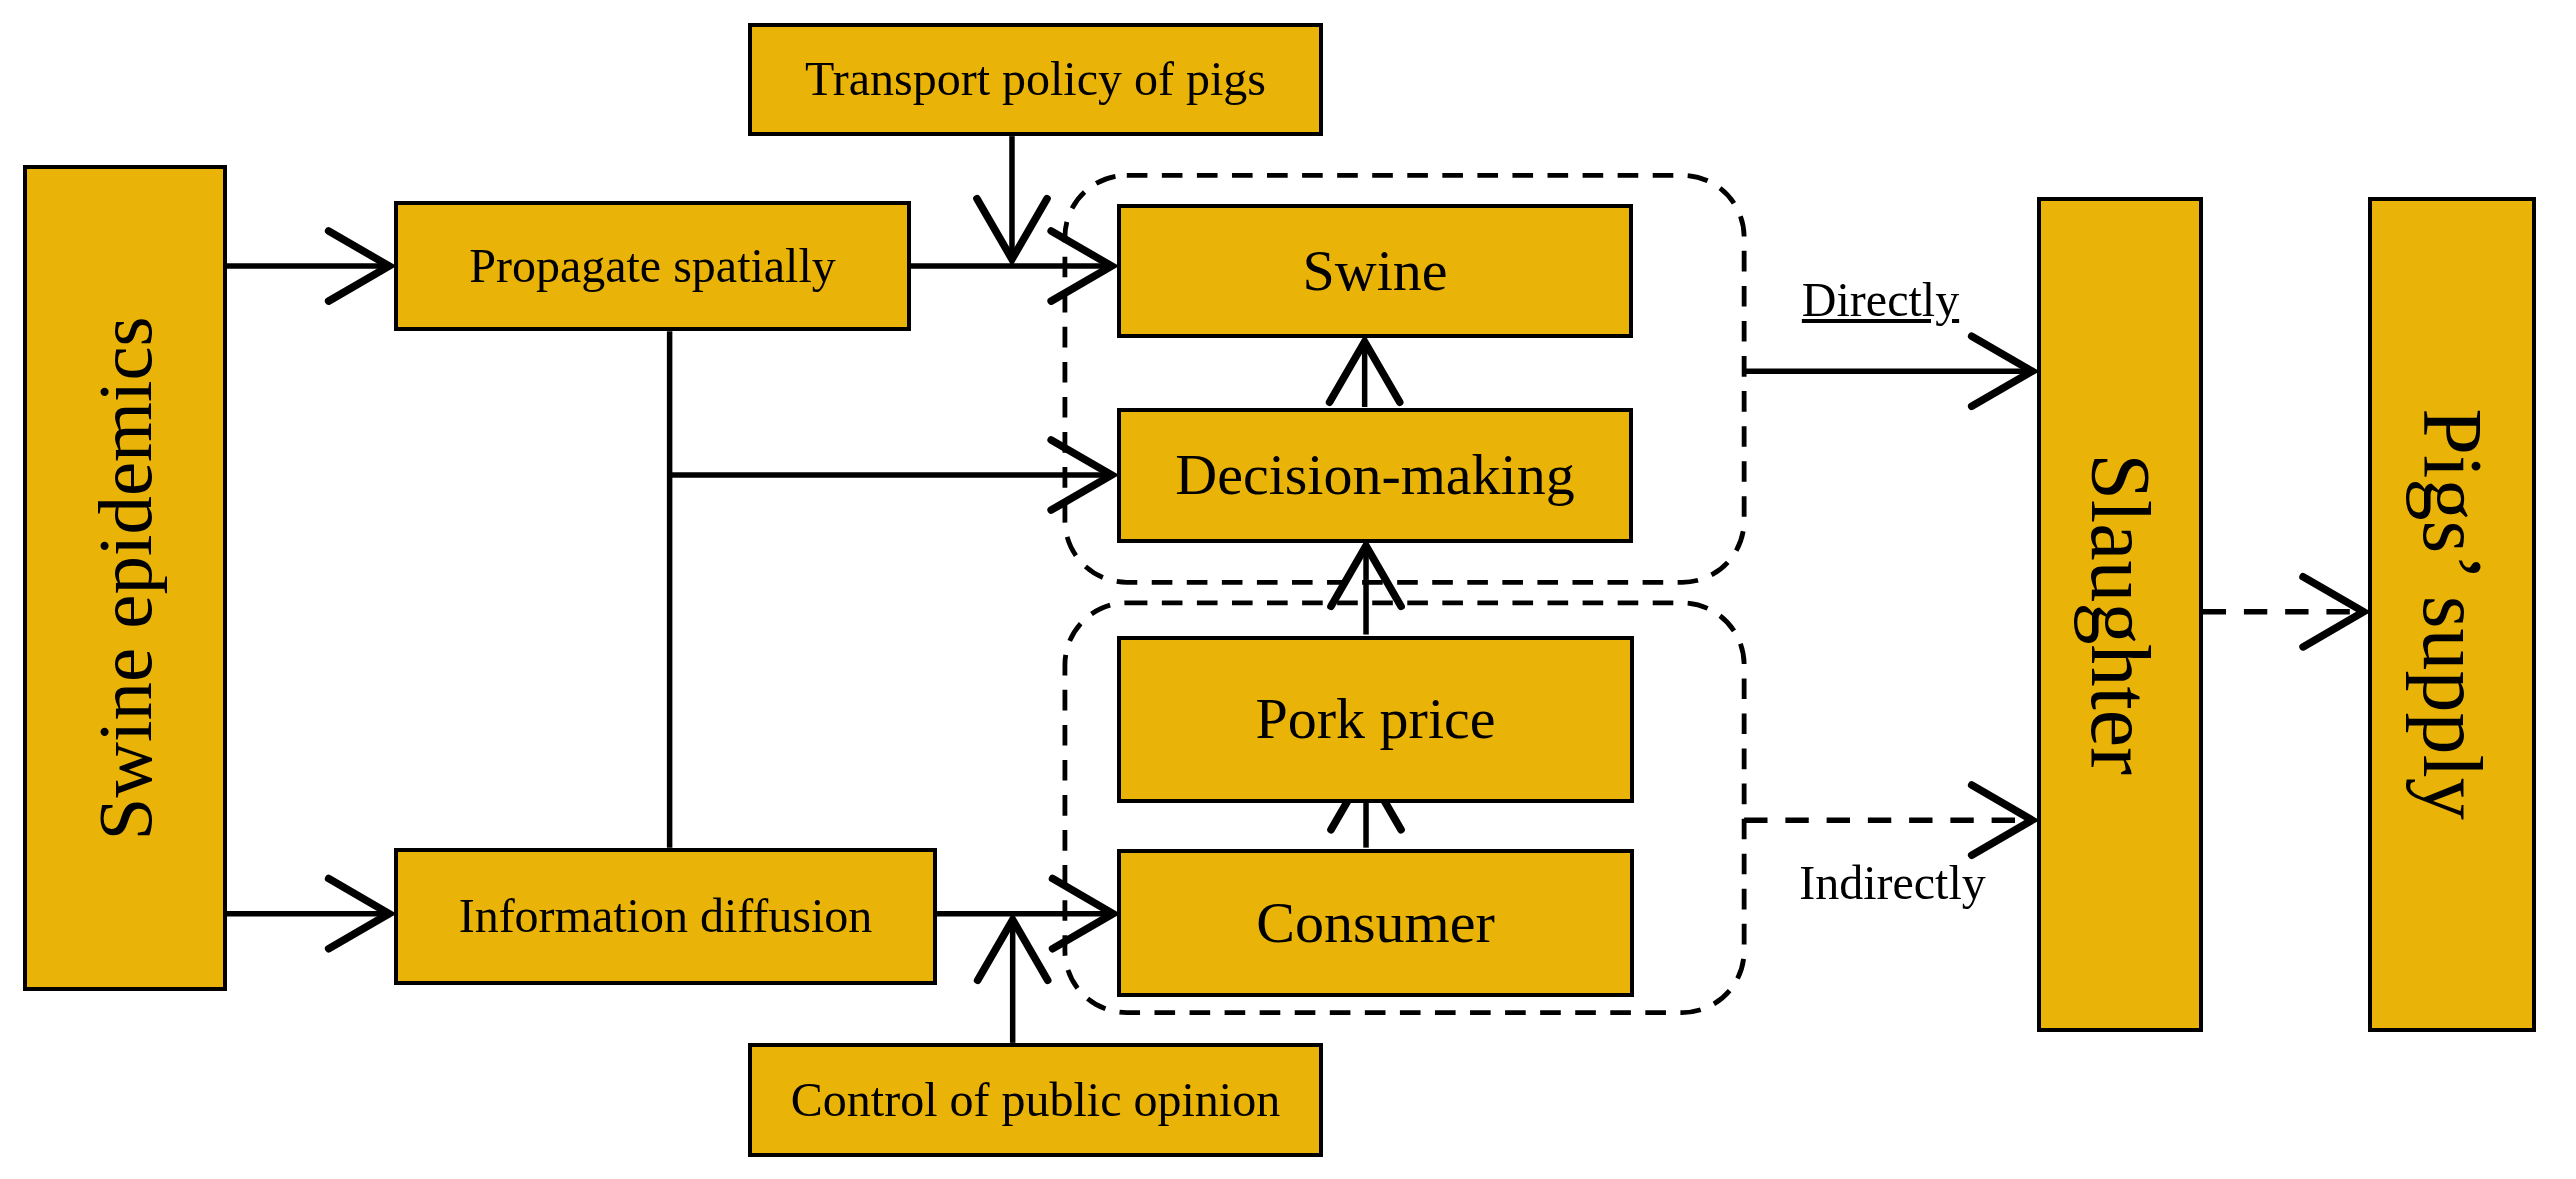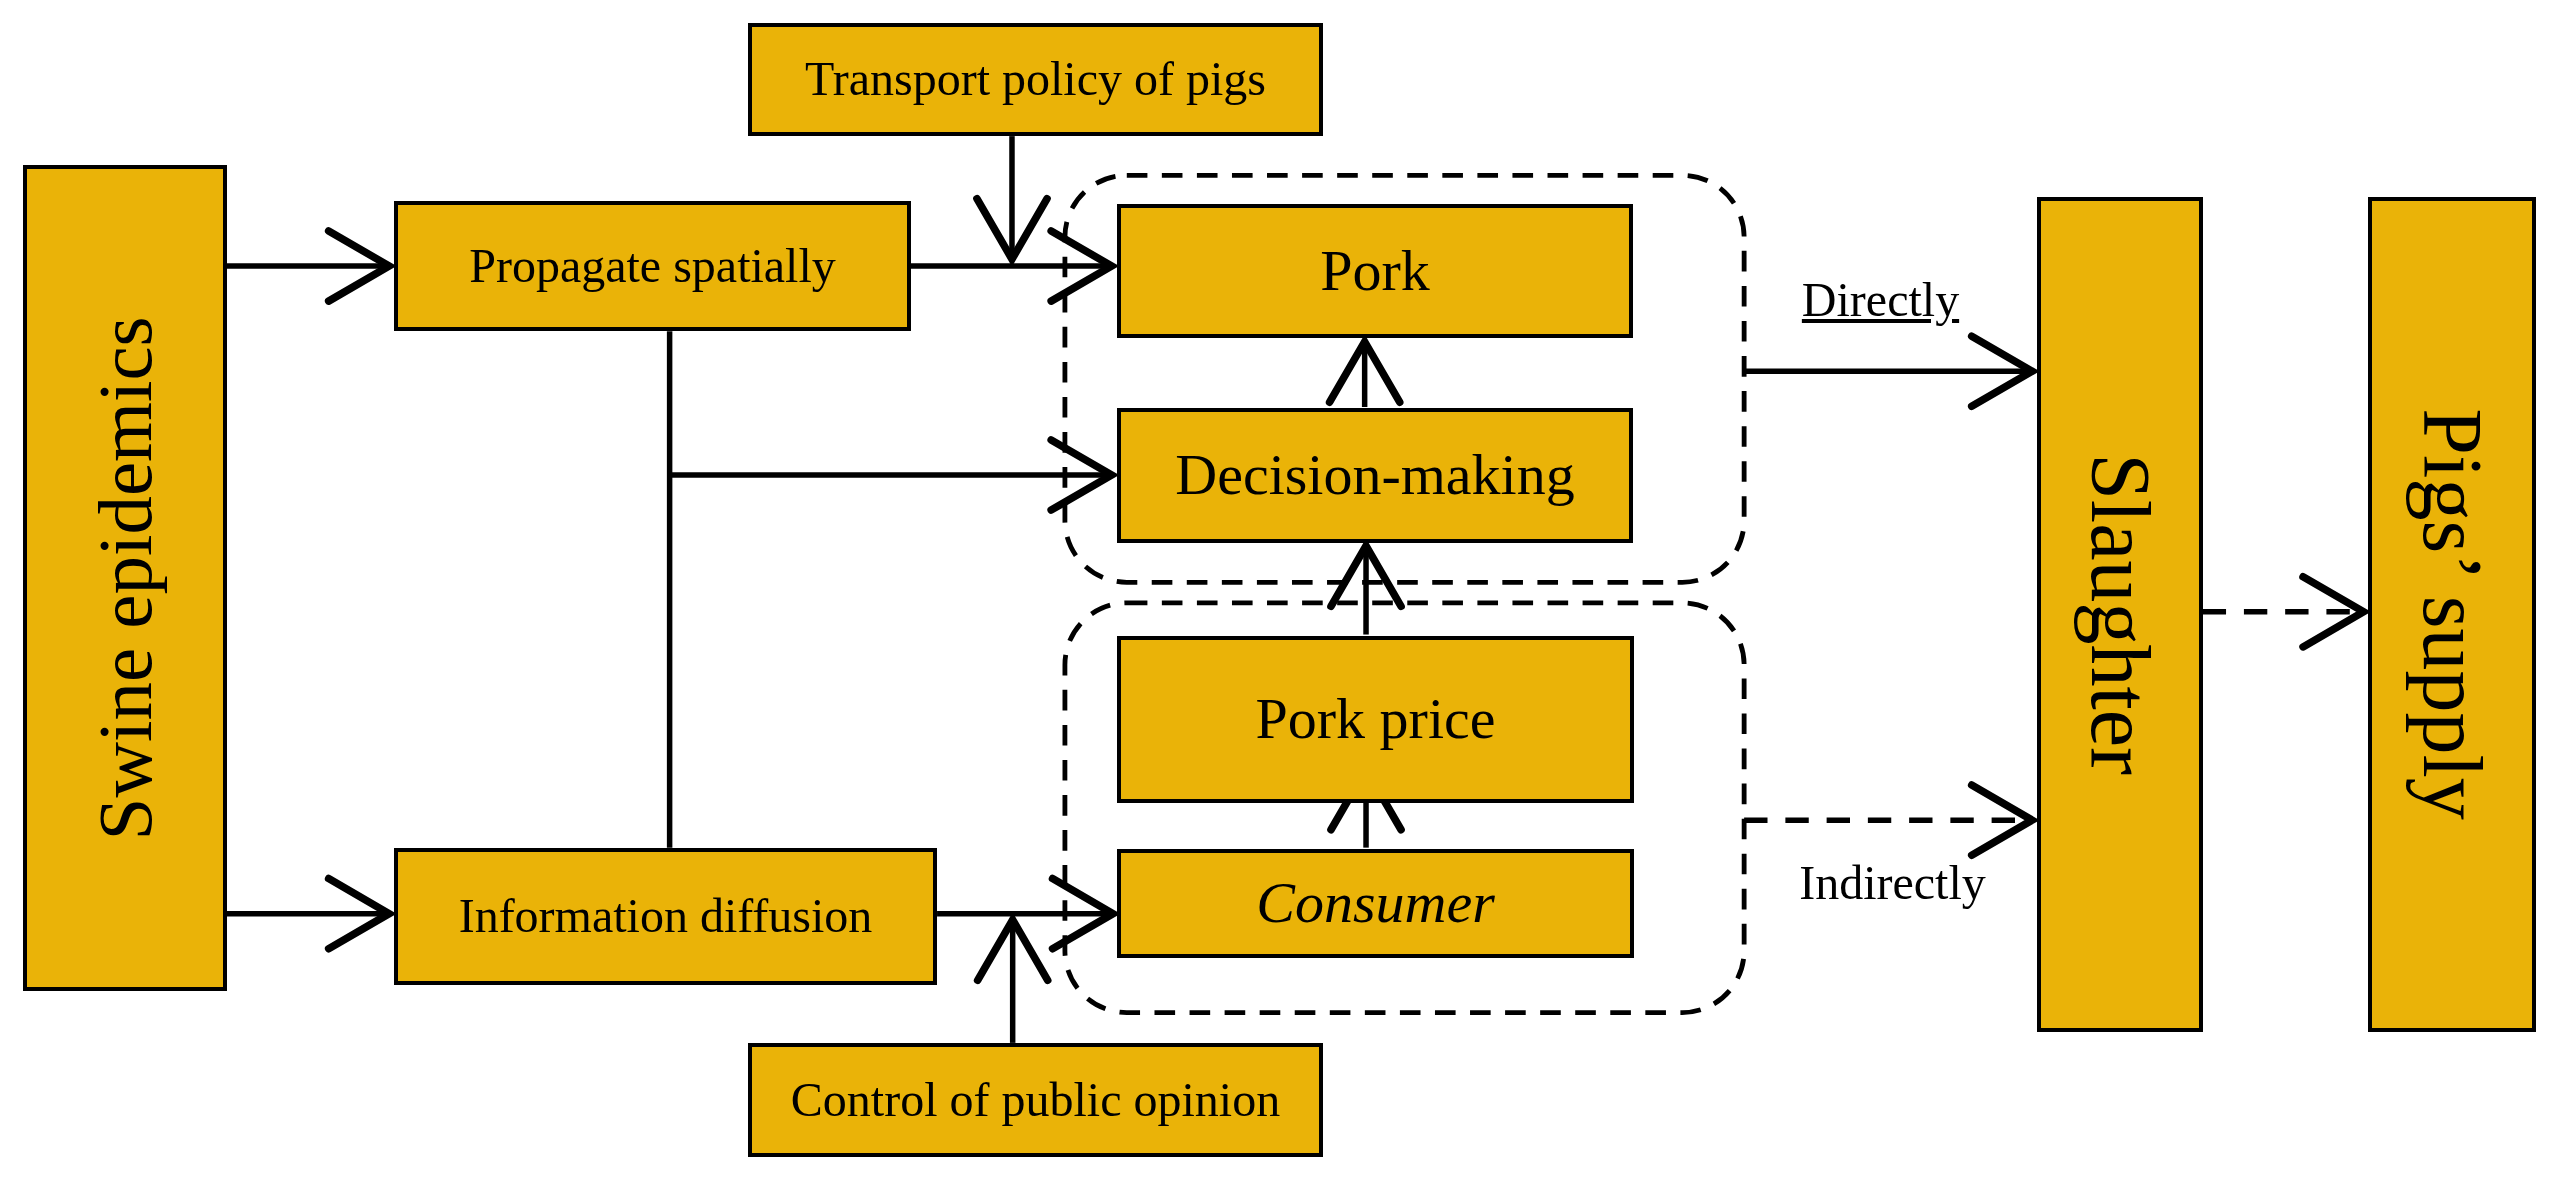--- a/index.html
+++ b/index.html
@@ -95,32 +95,32 @@
 
   <div class="node fs-h" style="left:394px; top:848px; width:543px; height:137px;">
     <span>Information diffusion</span>
   </div>
 
   <div class="node fs-h" style="left:748px; top:1043px; width:575px; height:114px;">
     <span>Control of public opinion</span>
   </div>
 
   <div class="node fs-in" style="left:1117px; top:204px; width:516px; height:134px;">
-    <span>Pork</span>
+    <span>Swine</span>
   </div>
 
   <div class="node fs-in" style="left:1117px; top:408px; width:516px; height:135px;">
     <span>Decision-making</span>
   </div>
 
   <div class="node fs-in" style="left:1117px; top:636px; width:517px; height:167px;">
     <span>Pork price</span>
   </div>
 
-  <div class="node fs-in" style="left:1117px; top:849px; width:517px; height:109px;font-style:italic;">
+  <div class="node fs-in" style="left:1117px; top:849px; width:517px; height:148px;">
     <span>Consumer</span>
   </div>
 
   <div class="node vert-cw" style="left:2037px; top:197px; width:166px; height:835px;">
     <span>Slaughter</span>
   </div>
 
   <div class="node vert-cw" style="left:2368px; top:197px; width:168px; height:835px;">
     <span>Pigs’ supply</span>
   </div>

